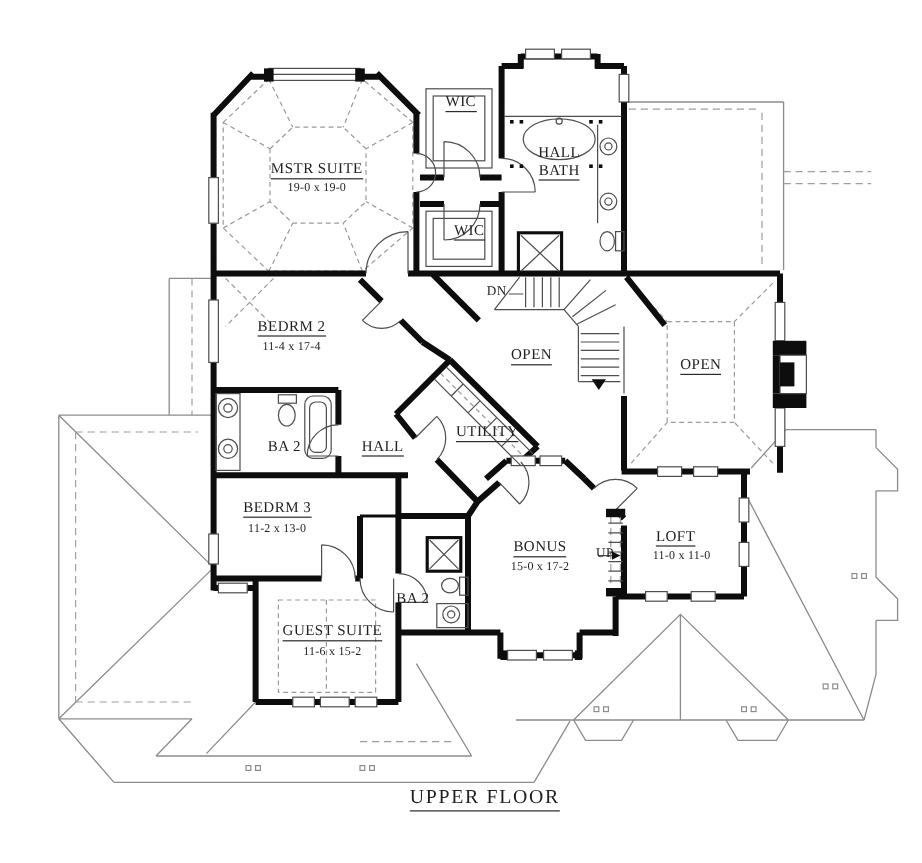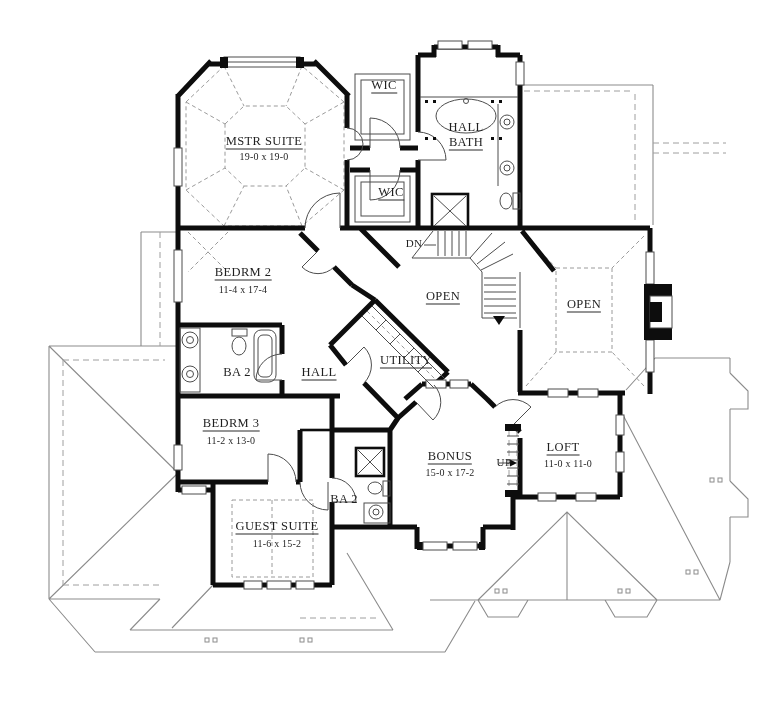--- a/index.html
+++ b/index.html
@@ -244,13 +244,14 @@
   <div class="lbl u" style="left:231px;top:424px">BEDRM 3</div>
   <div class="lbl dims" style="left:231px;top:441px">11-2 x 13-0</div>
   <div class="lbl u" style="left:450px;top:457px">BONUS</div>
   <div class="lbl dims" style="left:450px;top:473px">15-0 x 17-2</div>
   <div class="lbl small" style="left:504px;top:462px">UP</div>
   <div class="lbl u" style="left:563px;top:448px">LOFT</div>
   <div class="lbl dims" style="left:568px;top:464px">11-0 x 11-0</div>
   <div class="lbl" style="left:344px;top:499px">BA 2</div>
   <div class="lbl u" style="left:277px;top:527px">GUEST SUITE</div>
   <div class="lbl dims" style="left:277px;top:544px">11-6 x 15-2</div>
+  <div class="lbl title" style="left:404px;top:666px">UPPER FLOOR</div>
 </div>
 
 </body></html>

